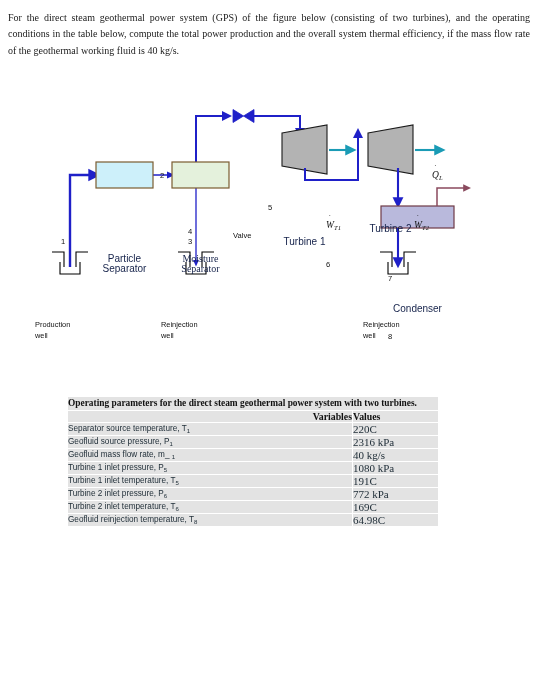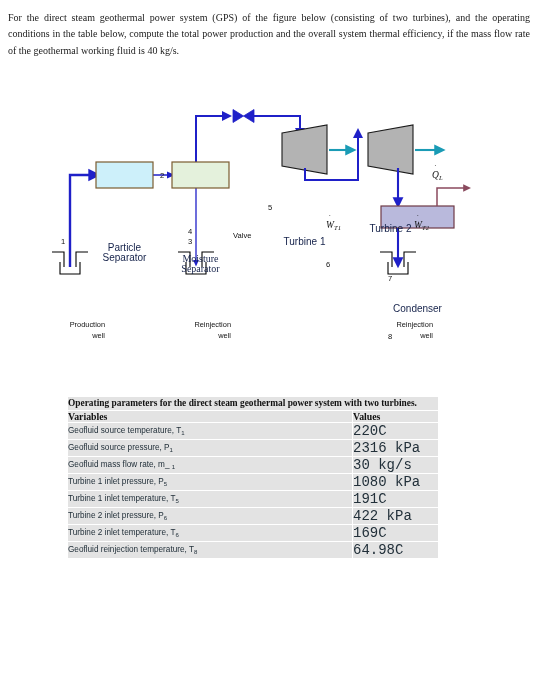--- a/index.html
+++ b/index.html
@@ -17,21 +17,21 @@
   
   #diagram{position:absolute;left:0;top:92px;width:540px;height:260px;}
   #diagram svg{display:block;}
 
   .dlabel{
     position:absolute;font-family:"Liberation Sans",sans-serif;
     font-size:7.6px;color:#111;white-space:nowrap;
   }
   .wellcap{
     position:absolute;font-family:"Liberation Sans",sans-serif;
-    font-size:7.4px;color:#111;text-align:right;line-height:10.5px;
+    font-size:7.4px;color:#111;text-align:left;line-height:10.5px;
     width:70px;
   }
   .boxlabel{
     position:absolute;font-family:"Liberation Sans",sans-serif;
     font-size:10px;color:#15224a;text-align:center;line-height:9.6px;
   }
   .mathlabel{
     position:absolute;font-family:"Liberation Serif",serif;
     font-style:italic;font-size:9.5px;color:#111;white-space:nowrap;
   }
@@ -64,22 +64,22 @@
     font-family:"Liberation Serif",serif;
     font-weight:bold;font-size:9.8px;color:#111;
   }
   .var-cell{
     padding:10px 14px 10px 14px;
     font-family:"Liberation Sans",sans-serif;
     font-size:8.2px;color:#22303a;
   }
   .val-cell{
     padding:10px 14px 10px 14px;
-    font-family:Liberation Mono, monospace;
-    font-size:14px;color:#22303a;
+    font-family:Liberation Serif, serif;
+    font-size:11px;color:#22303a;
   }
   .colsep{border-left:1px solid #ffffff;}
   .sub{font-size:0.74em;vertical-align:-0.25em;}
 </style>
 </head>
 <body>
 
 <div id="problem-statement">For the direct steam geothermal power system (GPS) of the figure below (consisting of two turbines), and the operating conditions in the table below, compute the total power production and the overall system thermal efficiency, if the mass flow rate of the geothermal working fluid is 40 kg/s.</div>
 
 <div id="diagram">
@@ -148,21 +148,21 @@
     <rect x="381" y="114" width="73" height="22" fill="#b9b9dc" stroke="#6e3a46" stroke-width="1.2"></rect>
 
     <path d="M437,114 L437,96 L468,96" fill="none" stroke="#8a4a5e" stroke-width="1.5" marker-end="url(#ah-maroon)"></path>
 
     <path d="M398,136 L398,172" fill="none" stroke="#1f20c8" stroke-width="2.1" marker-end="url(#ah-blue)"></path>
 
     <rect x="96" y="70" width="57" height="26" fill="#cdf0fa" stroke="#7a5c30" stroke-width="1.2"></rect>
     <rect x="172" y="70" width="57" height="26" fill="#e4f1dc" stroke="#7a5c30" stroke-width="1.2"></rect>
   </svg>
 
-  <div class="boxlabel" style="left:96px;top:151px;width:57px;">
+  <div class="boxlabel" style="left:96px;top:162px;width:57px;">
     <span>Particle</span><br>
     <span>Separator</span>
   </div>
   <div class="boxlabel" style="left:172px;top:162px;width:57px;font-family:Liberation Serif, serif;">
     <span>Moisture</span><br>
     <span>Separator</span>
   </div>
   <div class="boxlabel" style="left:282px;top:145px;width:45px;">Turbine 1</div>
   <div class="boxlabel" style="left:368px;top:132px;width:45px;">Turbine 2</div>
   <div class="boxlabel" style="left:381px;top:212px;width:73px;">Condenser</div>
@@ -201,47 +201,47 @@
     <span>well</span>
   </div>
 </div>
 
 <table id="param-table">
   <tbody>
     <tr>
       <td class="cap-cell" colspan="2">Operating parameters for the direct steam geothermal power system with two turbines.</td>
     </tr>
     <tr>
-      <td class="hdr-cell" style="width:284px;">Variables</td>
+      <td class="hdr-cell" style="width:284px;text-align:right;">Variables</td>
       <td class="hdr-cell colsep">Values</td>
     </tr>
 
     <tr>
-      <td class="var-cell"><span>Geofluid source temperature, T</span><span class="sub">1</span></td>
+      <td class="var-cell"><span>Separator source temperature, T</span><span class="sub">1</span></td>
       <td class="val-cell colsep">220C</td>
     </tr>
     <tr>
       <td class="var-cell"><span>Geofluid source pressure, P</span><span class="sub">1</span></td>
       <td class="val-cell colsep">2316 kPa</td>
     </tr>
     <tr>
       <td class="var-cell"><span>Geofluid mass flow rate, m_ </span><span class="sub">1</span></td>
-      <td class="val-cell colsep">30 kg/s</td>
+      <td class="val-cell colsep">40 kg/s</td>
     </tr>
     <tr>
       <td class="var-cell"><span>Turbine 1 inlet pressure, P</span><span class="sub">5</span></td>
       <td class="val-cell colsep">1080 kPa</td>
     </tr>
     <tr>
       <td class="var-cell"><span>Turbine 1 inlet temperature, T</span><span class="sub">5</span></td>
       <td class="val-cell colsep">191C</td>
     </tr>
     <tr>
       <td class="var-cell"><span>Turbine 2 inlet pressure, P</span><span class="sub">6</span></td>
-      <td class="val-cell colsep">422 kPa</td>
+      <td class="val-cell colsep">772 kPa</td>
     </tr>
     <tr>
       <td class="var-cell"><span>Turbine 2 inlet temperature, T</span><span class="sub">6</span></td>
       <td class="val-cell colsep">169C</td>
     </tr>
     <tr>
       <td class="var-cell"><span>Geofluid reinjection temperature, T</span><span class="sub">8</span></td>
       <td class="val-cell colsep">64.98C</td>
     </tr>
   </tbody>

